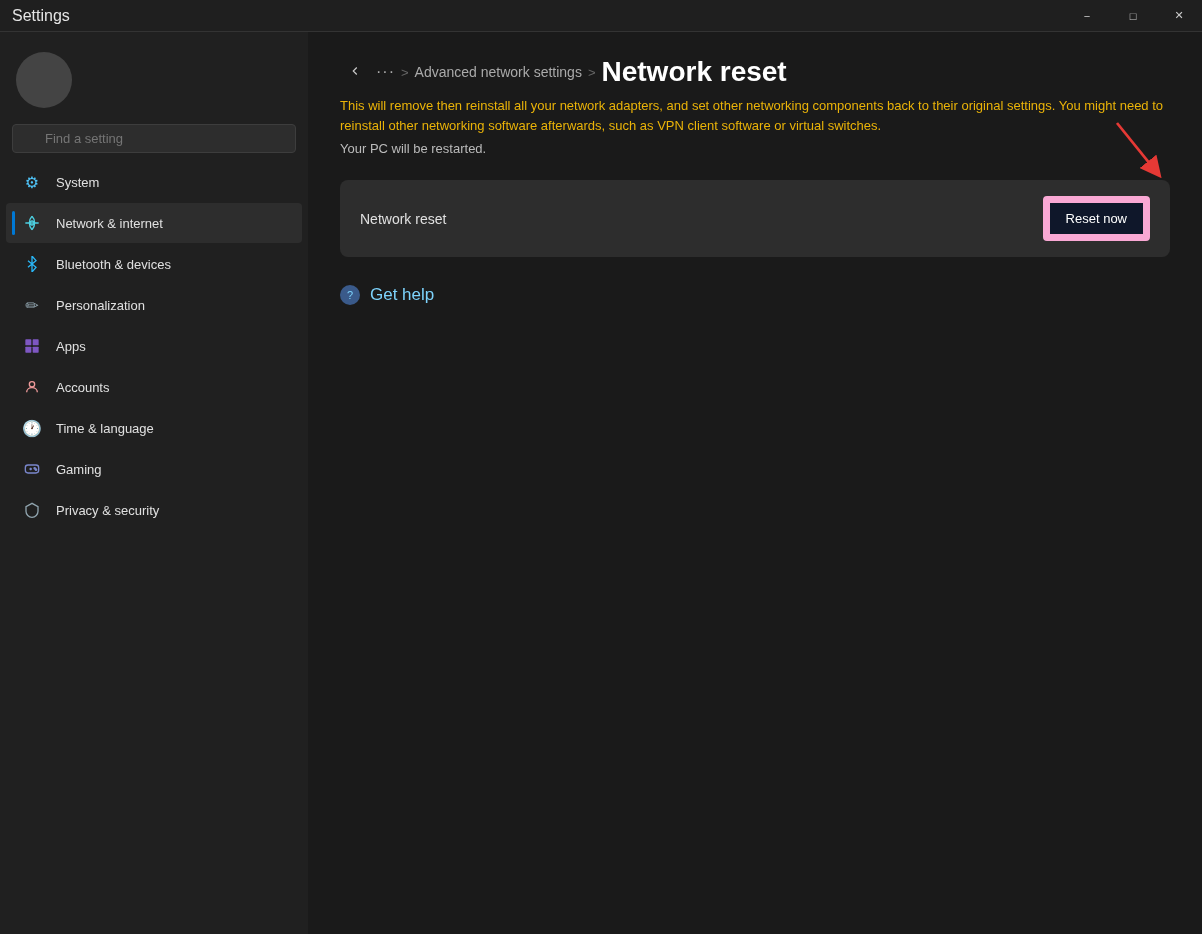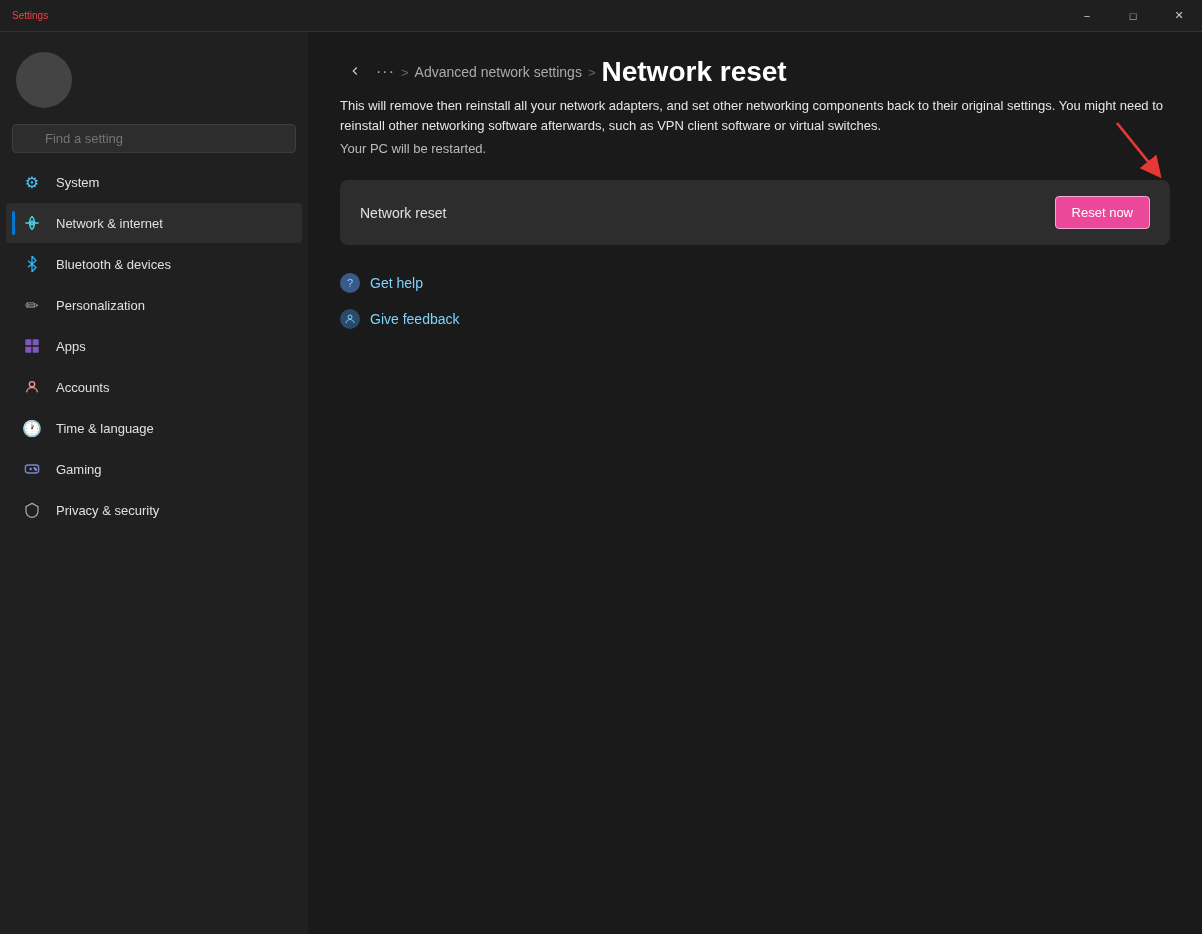--- a/index.html
+++ b/index.html
@@ -16,22 +16,22 @@
     .titlebar {
       height: 32px;
       background: #1f1f1f;
       display: flex;
       align-items: center;
       justify-content: space-between;
       padding: 0 0 0 12px;
       border-bottom: 1px solid #333;
     }
     .titlebar-title {
-      font-size: 10px;
-      color: #ef4444;
+      font-size: 16px;
+      color: #e5e5e5;
     }
     .titlebar-controls {
       display: flex;
     }
     .titlebar-btn {
       width: 46px;
       height: 32px;
       display: flex;
       align-items: center;
       justify-content: center;
@@ -162,21 +162,21 @@
       color: #aaa;
       cursor: pointer;
     }
     .breadcrumb-sep {
       color: #666;
       font-size: 13px;
     }
 
     .description-text {
       font-size: 13px;
-      color: #e5e5e5;
+      color: #eab308;
       line-height: 1.5;
       max-width: 830px;
       margin-bottom: 6px;
     }
     .restart-notice {
       font-size: 13px;
       color: #bbb;
       margin-bottom: 24px;
     }
 
@@ -189,22 +189,22 @@
       align-items: center;
       justify-content: space-between;
       margin-bottom: 24px;
       max-width: 850px;
     }
     .reset-card-label {
       font-size: 14px;
       color: #e0e0e0;
     }
     .reset-btn {
-      background: #ec4899;
-      border: 1px solid #f9a8d4;
+      background: #0f172a;
+      border: 7px solid #f9a8d4;
       color: #fff;
       padding: 8px 16px;
       border-radius: 4px;
       font-size: 13px;
       cursor: pointer;
     }
 
     
     .help-links {
       display: flex;
@@ -225,21 +225,21 @@
       border-radius: 50%;
       background: #3a5a8a;
       display: flex;
       align-items: center;
       justify-content: center;
       font-size: 11px;
       color: #7dd3fc;
       flex-shrink: 0;
     }
     .help-link-text {
-      font-size: 14px;
+      font-size: 17px;
       color: #7dd3fc;
     }
 
     
     .nav-item.active::before {
       content: '';
       position: absolute;
       left: 6px;
       width: 3px;
       height: 24px;
@@ -408,25 +408,16 @@
         </defs>
         <line x1="30" y1="20" x2="72" y2="72" stroke="#e53935" stroke-width="3" marker-end="url(#arrowhead)"></line>
       </svg>
     </div>
 
     <div class="help-links">
       <div class="help-link">
         <div class="help-link-icon">?</div>
         <span class="help-link-text">Get help</span>
       </div>
-      <div class="help-link">
-        <div class="help-link-icon" style="background:#2a4a6a;">
-          <svg width="12" height="12" viewBox="0 0 24 24" fill="none" stroke="#7dd3fc" stroke-width="2">
-              <circle cx="12" cy="8" r="4"></circle>
-              <path d="M4 20c0-4 3.6-7 8-7s8 3 8 7"></path>
-            </svg>
-        </div>
-        <span class="help-link-text">Give feedback</span>
-      </div>
     </div>
 
   </div>
 </div>
 
 </body></html>

